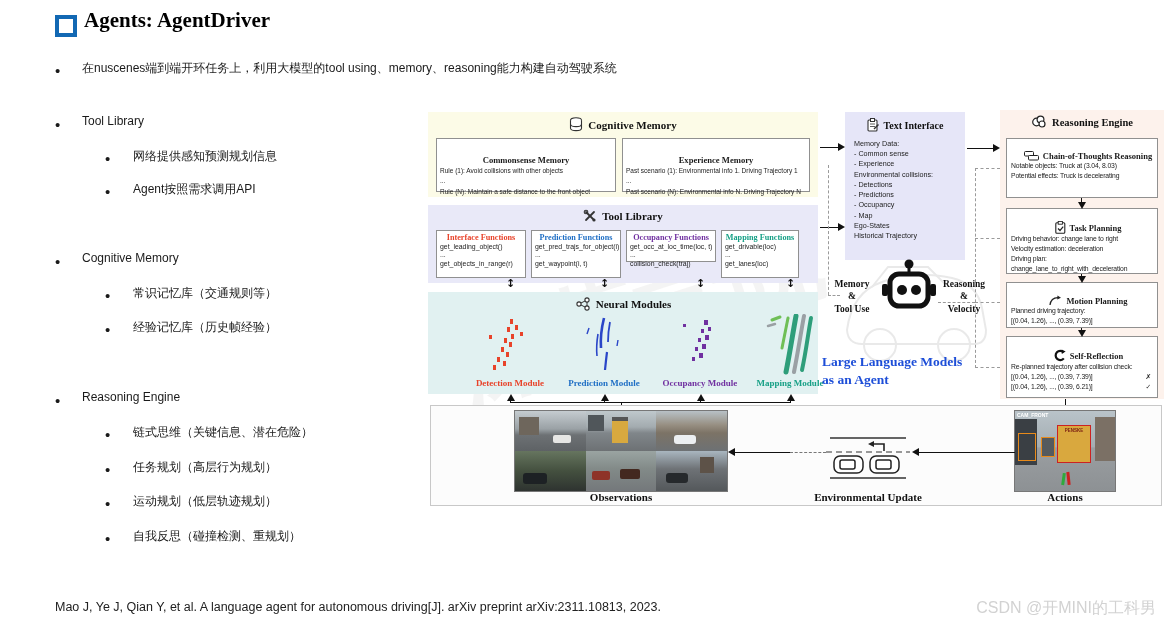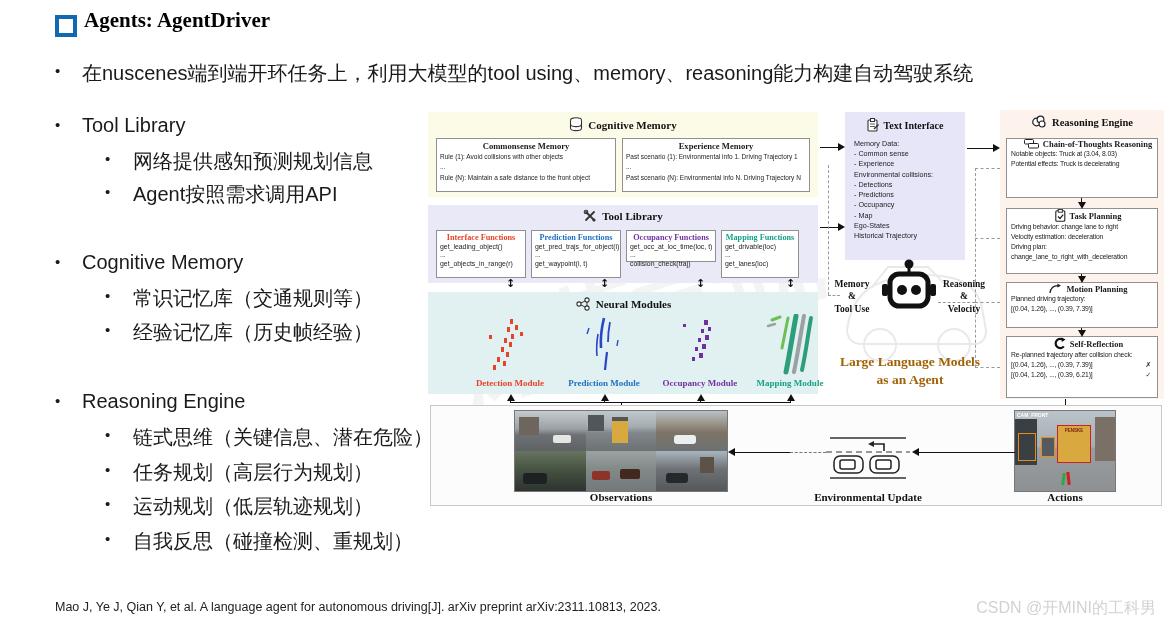--- a/index.html
+++ b/index.html
@@ -2,43 +2,43 @@
 <html><head>
 <meta charset="utf-8">
 <style>
   html,body{margin:0;padding:0;background:#888;}
   .slide{position:relative;width:1164px;height:629px;background:#ffffff;overflow:hidden;
          font-family:"Liberation Sans",sans-serif;color:#1a1a1a;}
   
   .title-sq{position:absolute;left:55px;top:15px;width:14px;height:14px;border:4px solid #1268b3;background:#fff;}
   .slide-title{position:absolute;left:84px;top:8px;font:bold 21px "Liberation Serif",serif;color:#000;}
   .b-dot{position:absolute;font-size:15px;color:#1a1a1a;}
-  .b-text{position:absolute;font-size:20px;color:#1a1a1a;white-space:nowrap;}
+  .b-text{position:absolute;font-size:12px;color:#1a1a1a;white-space:nowrap;}
   .citation{position:absolute;left:55px;top:600px;font-size:12.5px;color:#222;}
   .wm{position:absolute;right:8px;top:598px;font-size:16px;color:#d2d2d2;}
   
   #diagram{position:absolute;left:428px;top:110px;width:736px;height:400px;font-family:"Liberation Sans",sans-serif;}
   .dg-wm{position:absolute;left:20px;top:140px;font:bold 95px "Liberation Sans",sans-serif;
          color:rgba(175,175,175,0.14);transform:rotate(-18deg);pointer-events:none;white-space:nowrap;}
   .panel{position:absolute;}
   .phead{position:absolute;left:0;right:0;display:flex;align-items:center;justify-content:center;gap:5px;
          font:bold 11px "Liberation Serif",serif;color:#111;}
   .wbox{position:absolute;background:#fff;border:1px solid #909090;box-sizing:border-box;}
-  .bt{font:bold 8.6px "Liberation Serif",serif;text-align:center;margin-top:2px;}
+  .bt{font:bold 8.6px "Liberation Serif",serif;text-align:center;margin-top:16px;}
   .tiny{font:6.5px/1.55 "Liberation Sans",sans-serif;color:#222;padding:1px 3px;white-space:nowrap;}
   .fn-title{font:bold 8.2px "Liberation Serif",serif;text-align:center;margin-top:2px;}
   .fn-line{font:6.9px/1.5 "Liberation Sans",sans-serif;color:#222;padding:0 3px;white-space:nowrap;}
   .mod-label{position:absolute;font:bold 9px "Liberation Serif",serif;text-align:center;width:90px;}
   .tif-line{font:7.2px/1.42 "Liberation Sans",sans-serif;color:#222;white-space:nowrap;}
   .rbox{position:absolute;background:#fff;border:1px solid #909090;box-sizing:border-box;}
-  .rhead{display:flex;align-items:center;justify-content:center;gap:4px;font:bold 8.5px "Liberation Serif",serif;margin-top:0;padding-left:12px;}
+  .rhead{display:flex;align-items:center;justify-content:center;gap:4px;font:bold 8.5px "Liberation Serif",serif;margin-top:12px;padding-left:12px;}
   .rline{font:6.8px/1.45 "Liberation Sans",sans-serif;color:#222;padding:0 4px;white-space:nowrap;letter-spacing:-0.15px;}
   .trow{display:flex;justify-content:space-between;font:6.8px/1.45 "Liberation Sans",sans-serif;padding:0 6px 0 4px;letter-spacing:-0.15px;}
   .agent-lbl{position:absolute;font:bold 9.5px/1.3 "Liberation Serif",serif;text-align:center;color:#111;}
-  .agent-cap{position:absolute;font:bold 13.5px/1.3 "Liberation Serif",serif;text-align:center;color:#a16207;}
+  .agent-cap{position:absolute;font:bold 13.5px/1.3 "Liberation Serif",serif;color:#1d4ed8;}
   
   .hl{position:absolute;height:0;border-top:1.5px solid #111;}
   .vl{position:absolute;width:0;border-left:1.5px solid #111;}
   .dash-h{position:absolute;height:0;border-top:1.5px dashed #9a9a9a;}
   .dash-v{position:absolute;width:0;border-left:1.5px dashed #9a9a9a;}
   .ah-r{position:absolute;width:0;height:0;border-left:7px solid #111;border-top:4px solid transparent;border-bottom:4px solid transparent;}
   .ah-l{position:absolute;width:0;height:0;border-right:7px solid #111;border-top:4px solid transparent;border-bottom:4px solid transparent;}
   .ah-d{position:absolute;width:0;height:0;border-top:7px solid #111;border-left:4px solid transparent;border-right:4px solid transparent;}
   .ah-u{position:absolute;width:0;height:0;border-bottom:7px solid #111;border-left:4px solid transparent;border-right:4px solid transparent;}
   .updown{position:absolute;font:bold 11px "DejaVu Sans",sans-serif;color:#111;}

